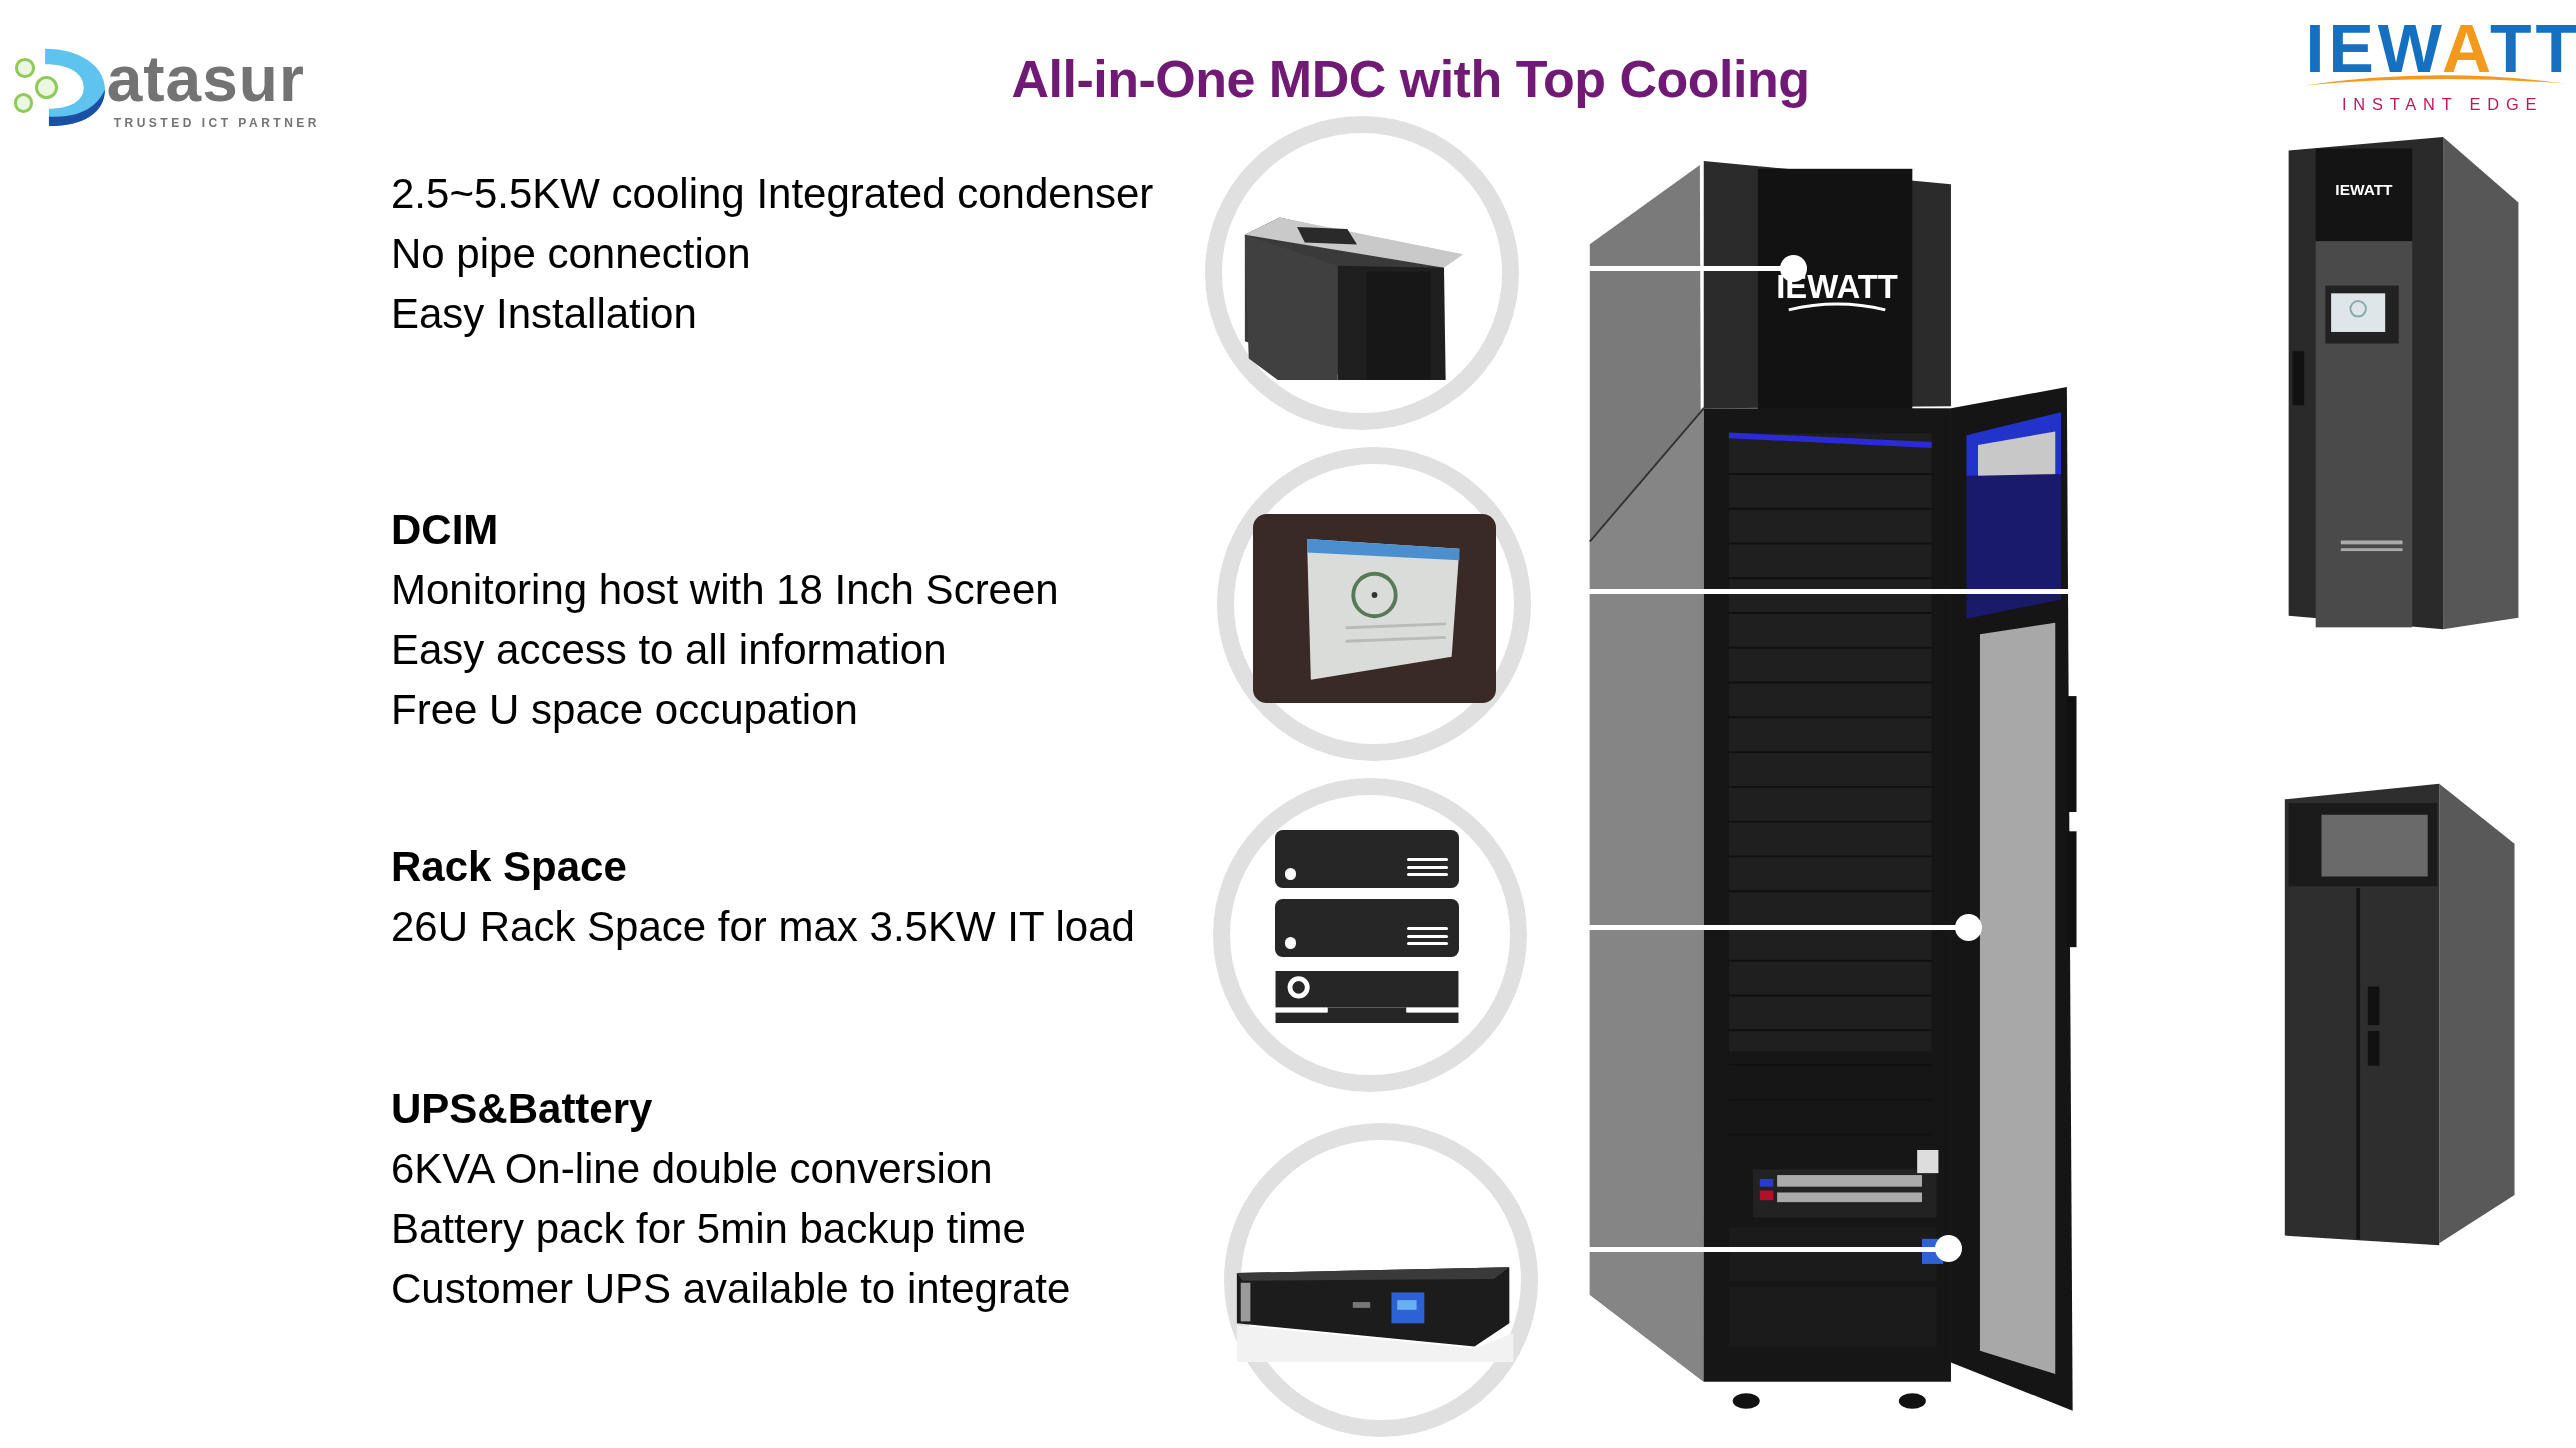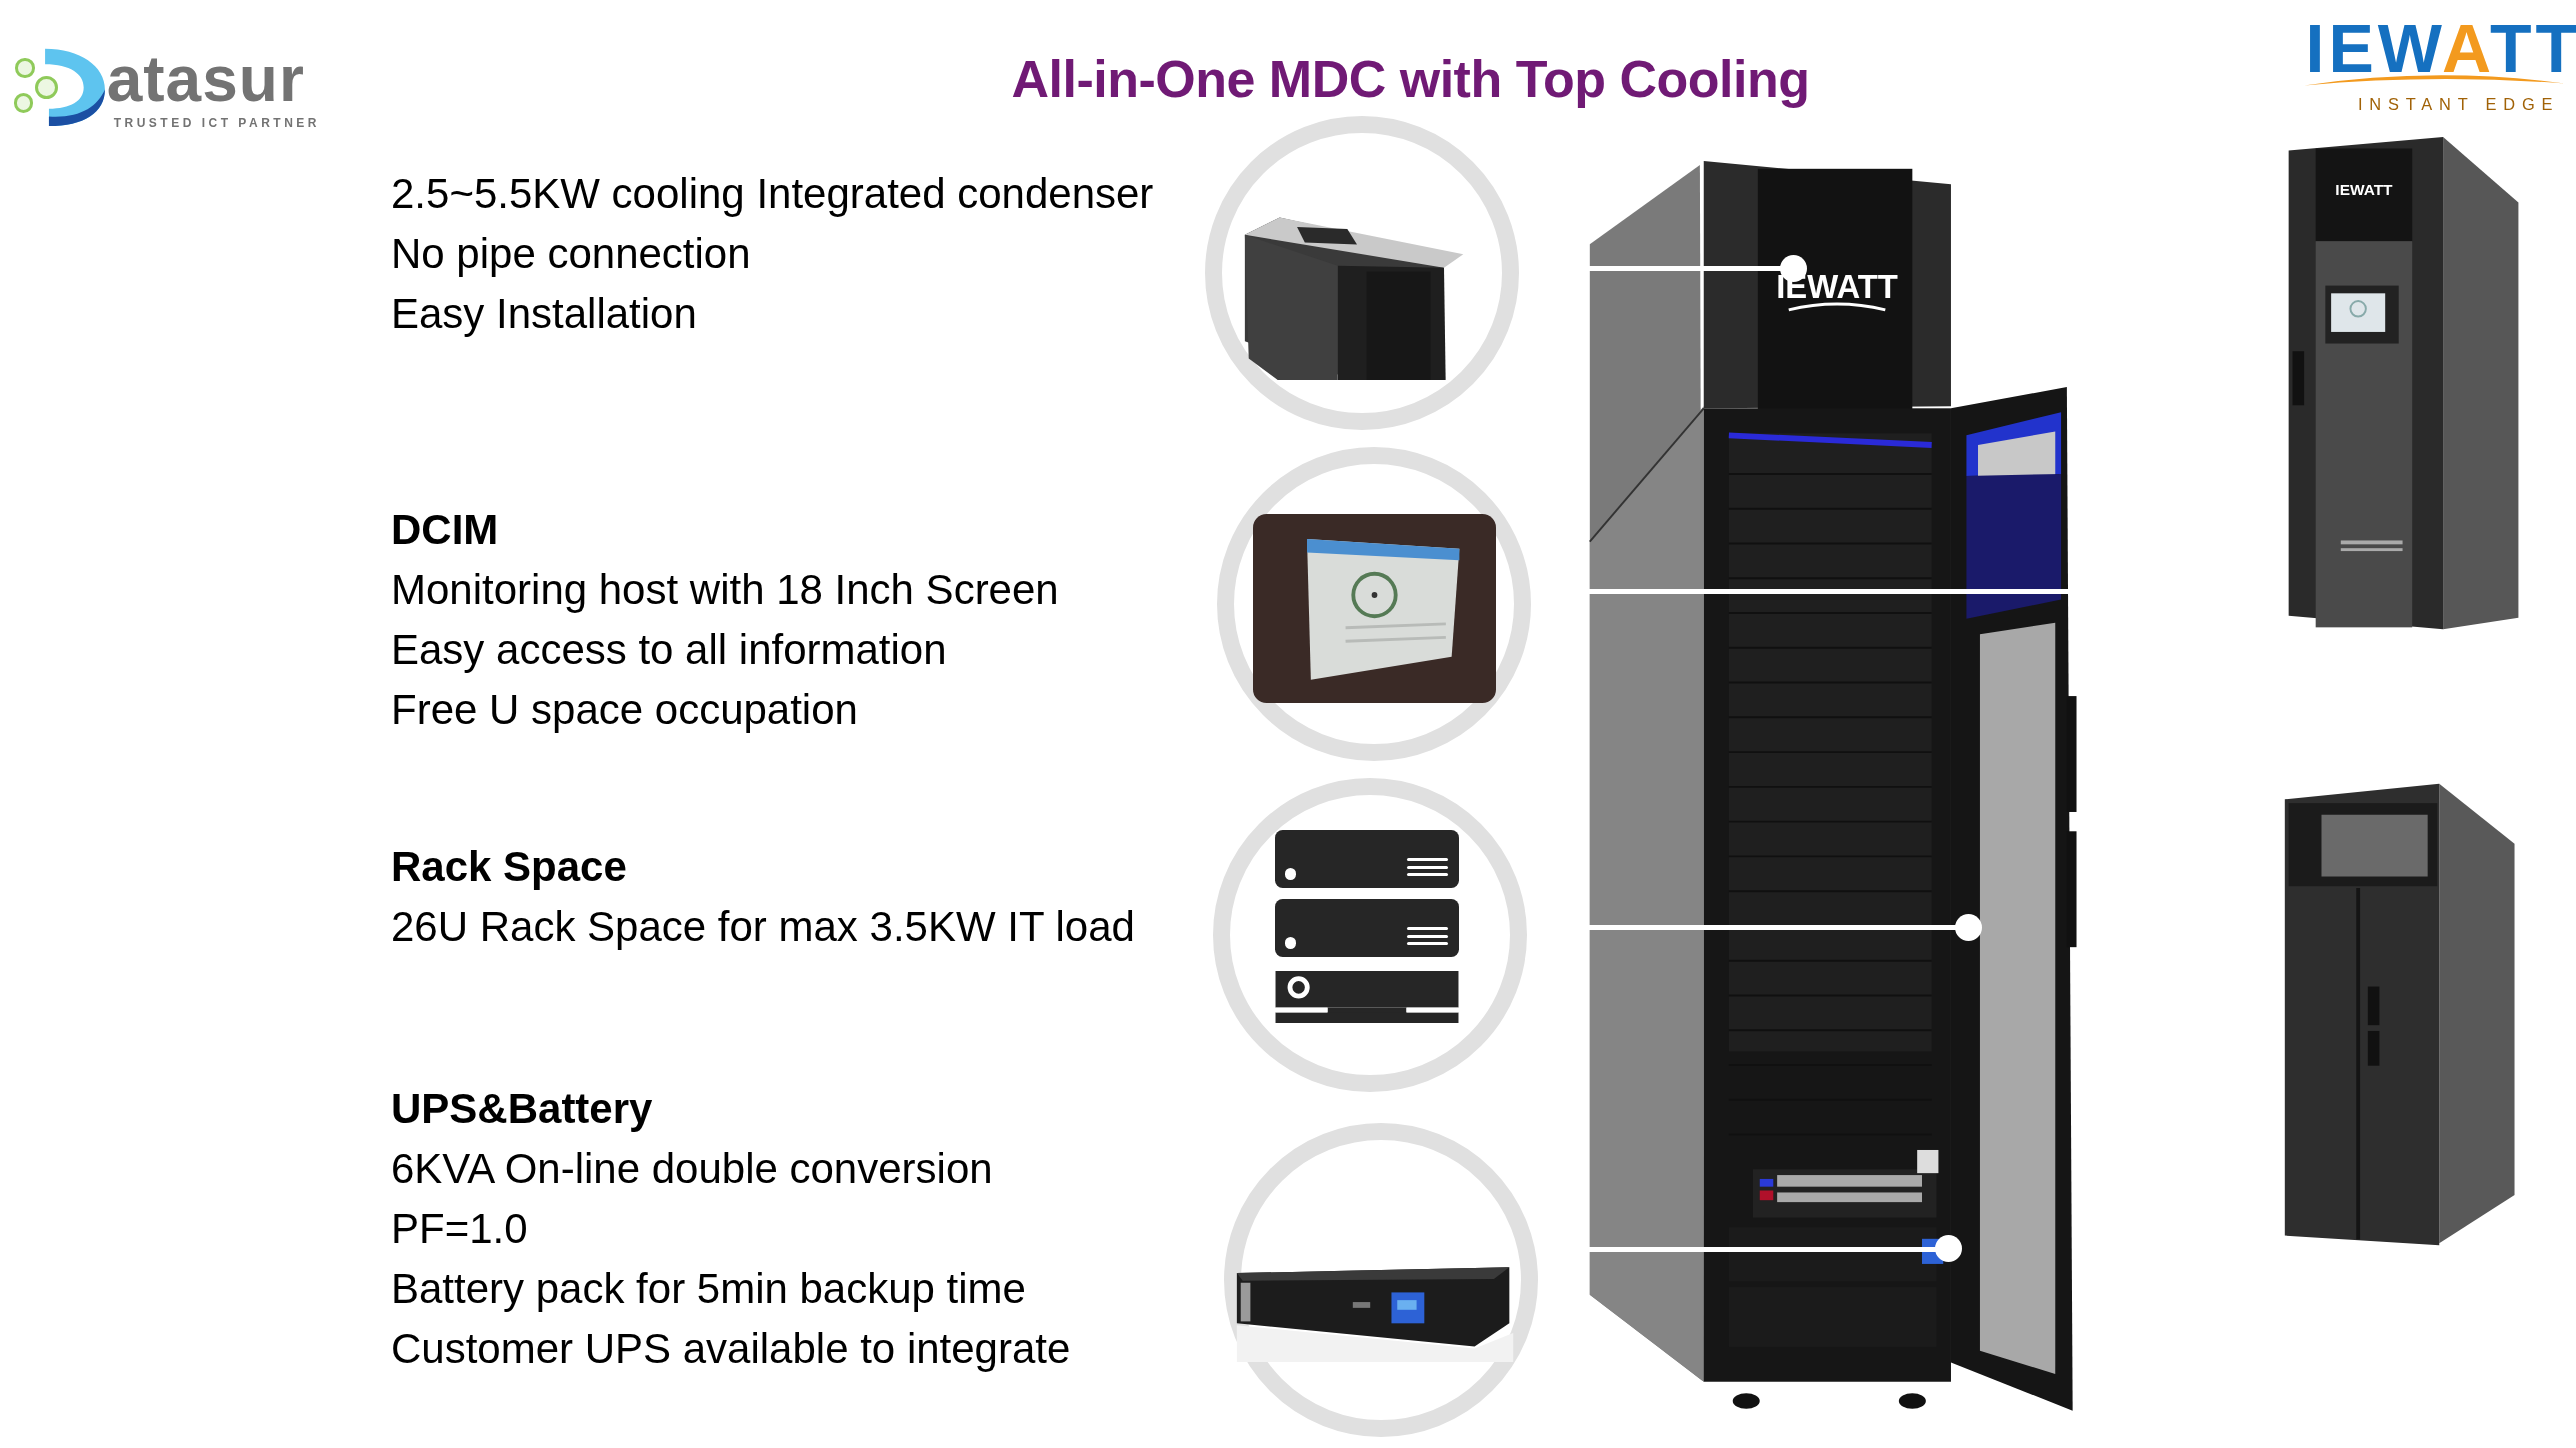--- a/index.html
+++ b/index.html
@@ -12,22 +12,22 @@
   .ds-word { position:absolute; left:97px; top:7.7px; font-size:64px; font-weight:bold;
              color:#737373; letter-spacing:1px; line-height:1; }
   .ds-tag { position:absolute; left:104px; top:77px; font-size:12px; font-weight:bold;
             letter-spacing:3.5px; color:#737373; white-space:nowrap; }
   .ds-bubble { position:absolute; border-radius:50%; border:3.9px solid #8fca5a; background:#ecf7e2; }
 
   #logo-iewatt { left:2294px; top:9.7px; width:280px; height:106px; }
   .iw-word { position:absolute; left:11.6px; top:3.9px; font-size:68px; font-weight:bold;
              color:#1570c0; letter-spacing:3.9px; line-height:1; }
   .iw-a { color:#f39a1e; }
-  .iw-tag { position:absolute; left:64px; top:85px; font-size:16.4px; letter-spacing:6.8px;
-            color:#a16207; white-space:nowrap; }
+  .iw-tag { position:absolute; left:48px; top:85px; font-size:16.4px; letter-spacing:6.8px;
+            color:#be185d; white-space:nowrap; }
 
   
   #page-title { left:966px; top:48px; width:889px; text-align:center; font-size:52px;
                 font-weight:bold; color:#701a75; line-height:1.2; letter-spacing:-0.5px; }
 
   
   .feature { position:absolute; left:391px; font-size:42px; line-height:60px; color:#000; }
   .feature .heading { font-weight:bold; }
   .feature .line { white-space:nowrap; }
 
@@ -79,21 +79,20 @@
   <div class="line">Easy access to all information</div>
   <div class="line">Free U space occupation</div>
 </div>
 <div class="feature" style="top:837px;">
   <div class="heading">Rack Space</div>
   <div class="line">26U Rack Space for max 3.5KW IT load</div>
 </div>
 <div class="feature" style="top:1079px;">
   <div class="heading">UPS&amp;Battery</div>
   <div class="line">6KVA On-line double conversion</div>
-  <div class="line">PF=1.0</div>
   <div class="line">Battery pack for 5min backup time</div>
   <div class="line">Customer UPS available to integrate</div>
 </div>
 
 <div class="ring" style="left:1205px;top:116px;">
   <svg style="position:absolute;left:19.3px;top:63px;" width="232" height="184" viewBox="0 0 240 190">
     <polygon points="4,40 40,22 210,60 206,210 160,206 4,150" fill="#3a3a3a"></polygon>
     <polygon points="4,40 40,22 230,60 210,74" fill="#c9c9c9"></polygon>
     <polygon points="58,32 110,34 120,50 66,48" fill="#2a2a2a"></polygon>
     <polygon points="100,72 210,74 212,210 110,238 100,238" fill="#1f1f1f"></polygon>

